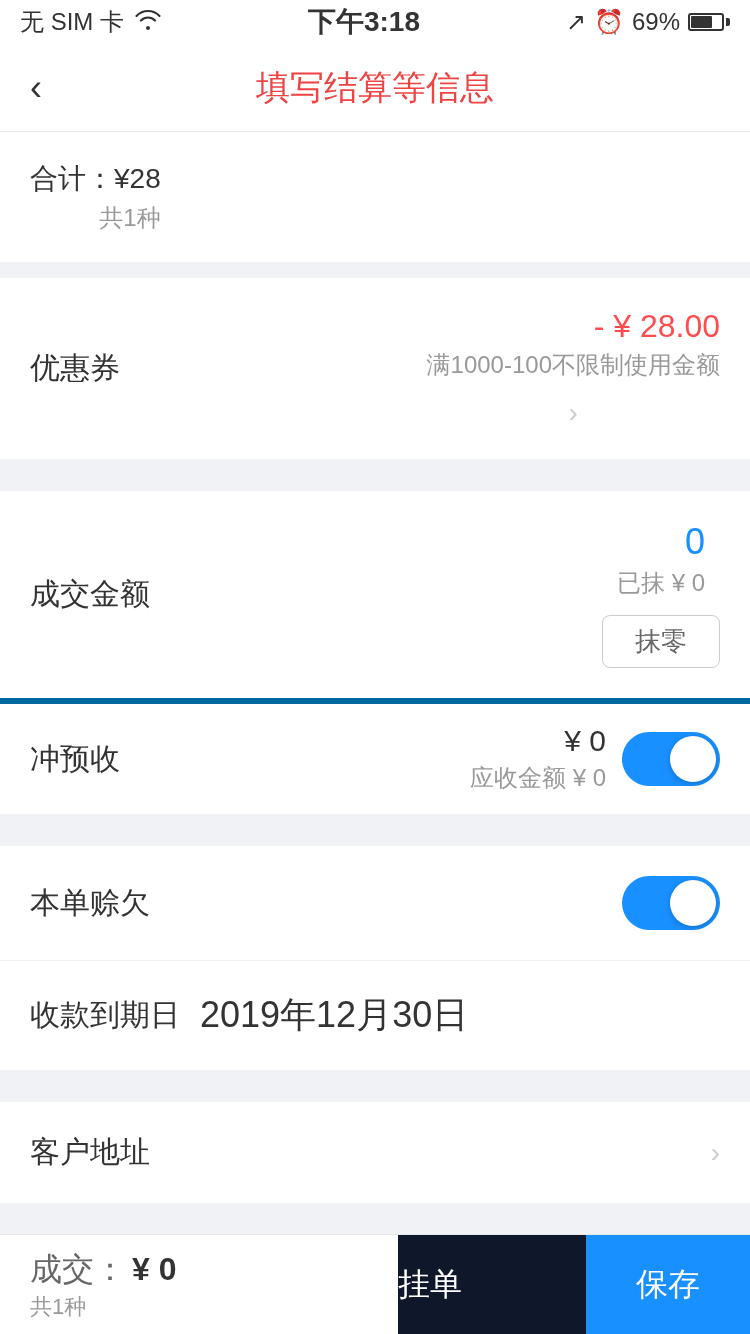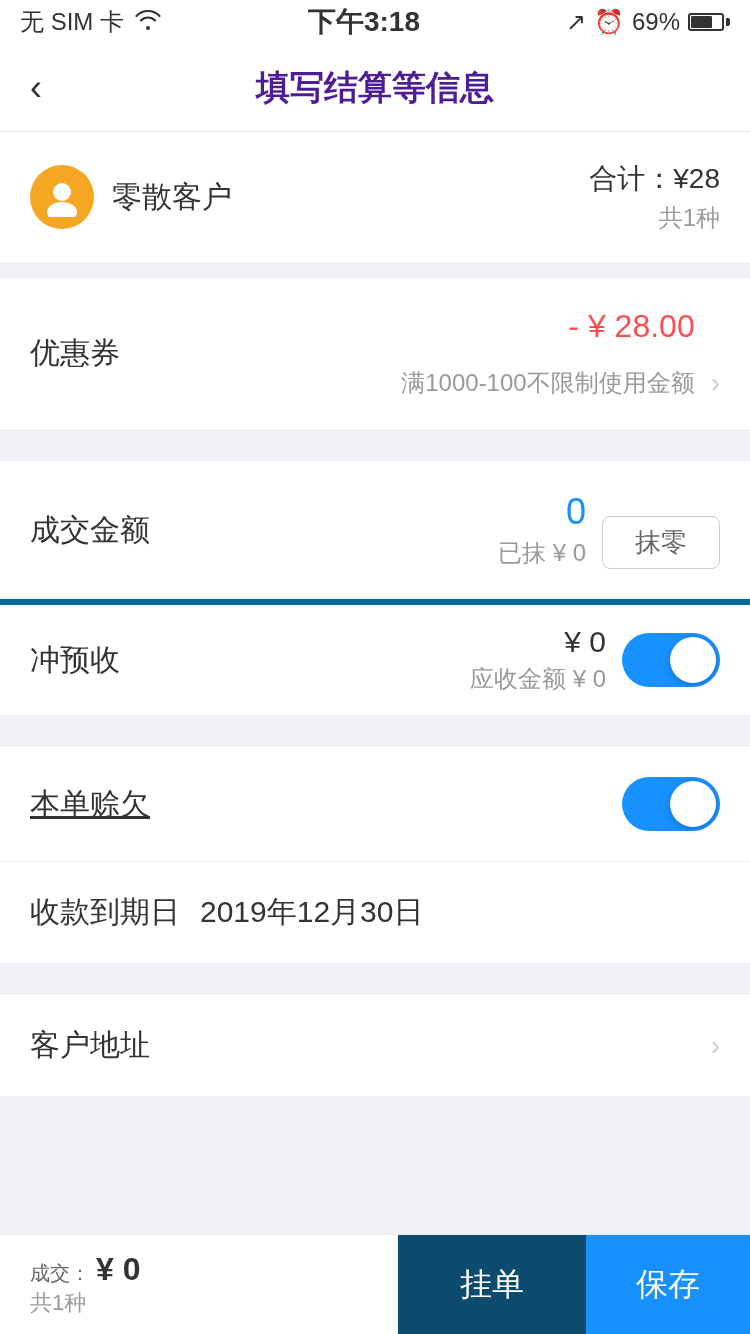--- a/index.html
+++ b/index.html
@@ -42,22 +42,22 @@
     }
     .nav-back {
       position: absolute;
       left: 30px;
       font-size: 36px;
       color: #333;
       cursor: pointer;
     }
     .nav-title {
       font-size: 34px;
-      font-weight: 700;
-      color: #4c1d95;
+      font-weight: 400;
+      color: #ef4444;
     }
 
     
     .content {
       padding-bottom: 110px;
     }
 
     
     .section {
       background: #fff;
@@ -114,33 +114,34 @@
       justify-content: space-between;
       border-bottom: 1px solid #f0f0f0;
     }
     .row-item:last-child { border-bottom: none; }
     .row-label {
       font-size: 30px;
       color: #333;
     }
     .row-right {
       display: flex;
-      align-items: flex-end;
+      align-items: center;
       gap: 16px;
       text-align: right;
+      flex-direction: column;
     }
     .coupon-amount {
       font-size: 32px;
       color: #ff4d4f;
       font-weight: 500;
     }
     .coupon-desc {
       font-size: 24px;
       color: #999;
-      margin-top: 22px;
+      margin-top: 4px;
     }
     .chevron {
       color: #ccc;
       font-size: 28px;
     }
 
     
     .amount-row {
       display: flex;
       align-items: center;
@@ -221,35 +222,34 @@
     }
 
     
     .credit-section {
       background: #fff;
       padding: 30px;
       display: flex;
       align-items: center;
       justify-content: space-between;
       border-bottom: 1px solid #f0f0f0;
-      text-decoration: underline;
     }
     .due-date-row {
       background: #fff;
       padding: 30px;
       display: flex;
       align-items: center;
       gap: 20px;
     }
     .due-date-label {
       font-size: 30px;
       color: #333;
     }
     .due-date-value {
-      font-size: 30px;
+      font-size: 36px;
       color: #333;
     }
 
     
     .logistics-header {
       background: #f7f8fa;
       padding: 24px 30px;
       text-align: center;
       display: flex;
       align-items: center;
@@ -296,39 +296,39 @@
       background: #fff;
       display: flex;
       align-items: center;
       border-top: 1px solid #e8e8e8;
     }
     .bottom-left {
       flex: 1;
       padding: 0 30px;
     }
     .bottom-deal-label {
-      font-size: 20px;
+      font-size: 32px;
       color: #666;
     }
     .bottom-deal-amount {
       font-size: 32px;
       color: #333;
       font-weight: 600;
     }
     .bottom-count {
       font-size: 22px;
       color: #999;
     }
     .btn-hold {
       width: 188px;
       height: 100px;
-      background: #0c4a6e;
-      display: flex;
-      align-items: center;
-      justify-content: center;
+      background: #0f172a;
+      display: flex;
+      align-items: center;
+      justify-content: flex-start;
       font-size: 32px;
       color: #fff;
       font-weight: 500;
       cursor: pointer;
     }
     .btn-save {
       width: 164px;
       height: 100px;
       background: #1890ff;
       display: flex;
@@ -398,29 +398,20 @@
 </div>
 
 <div class="nav-bar">
   <span class="nav-back">‹</span>
   <span class="nav-title">填写结算等信息</span>
 </div>
 
 <div class="content">
 
   <div class="customer-row">
-    <div class="customer-left">
-      <div class="avatar">
-        <svg width="40" height="40" viewBox="0 0 40 40" fill="none">
-          <circle cx="20" cy="15" r="9" fill="white"></circle>
-          <ellipse cx="20" cy="35" rx="15" ry="10" fill="white"></ellipse>
-        </svg>
-      </div>
-      <span class="customer-name">零散客户</span>
-    </div>
     <div class="customer-right">
       <div class="total-label">合计：¥28</div>
       <div class="total-count">共1种</div>
     </div>
   </div>
 
   <div class="section">
     <div class="row-item">
       <span class="row-label">优惠券</span>
       <div class="row-right">

